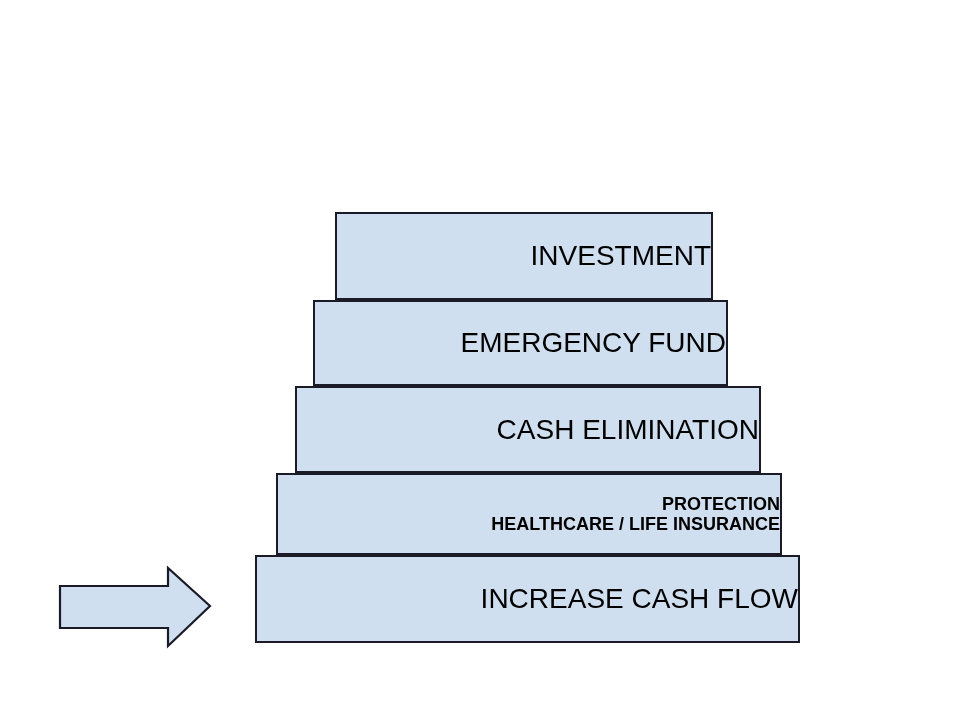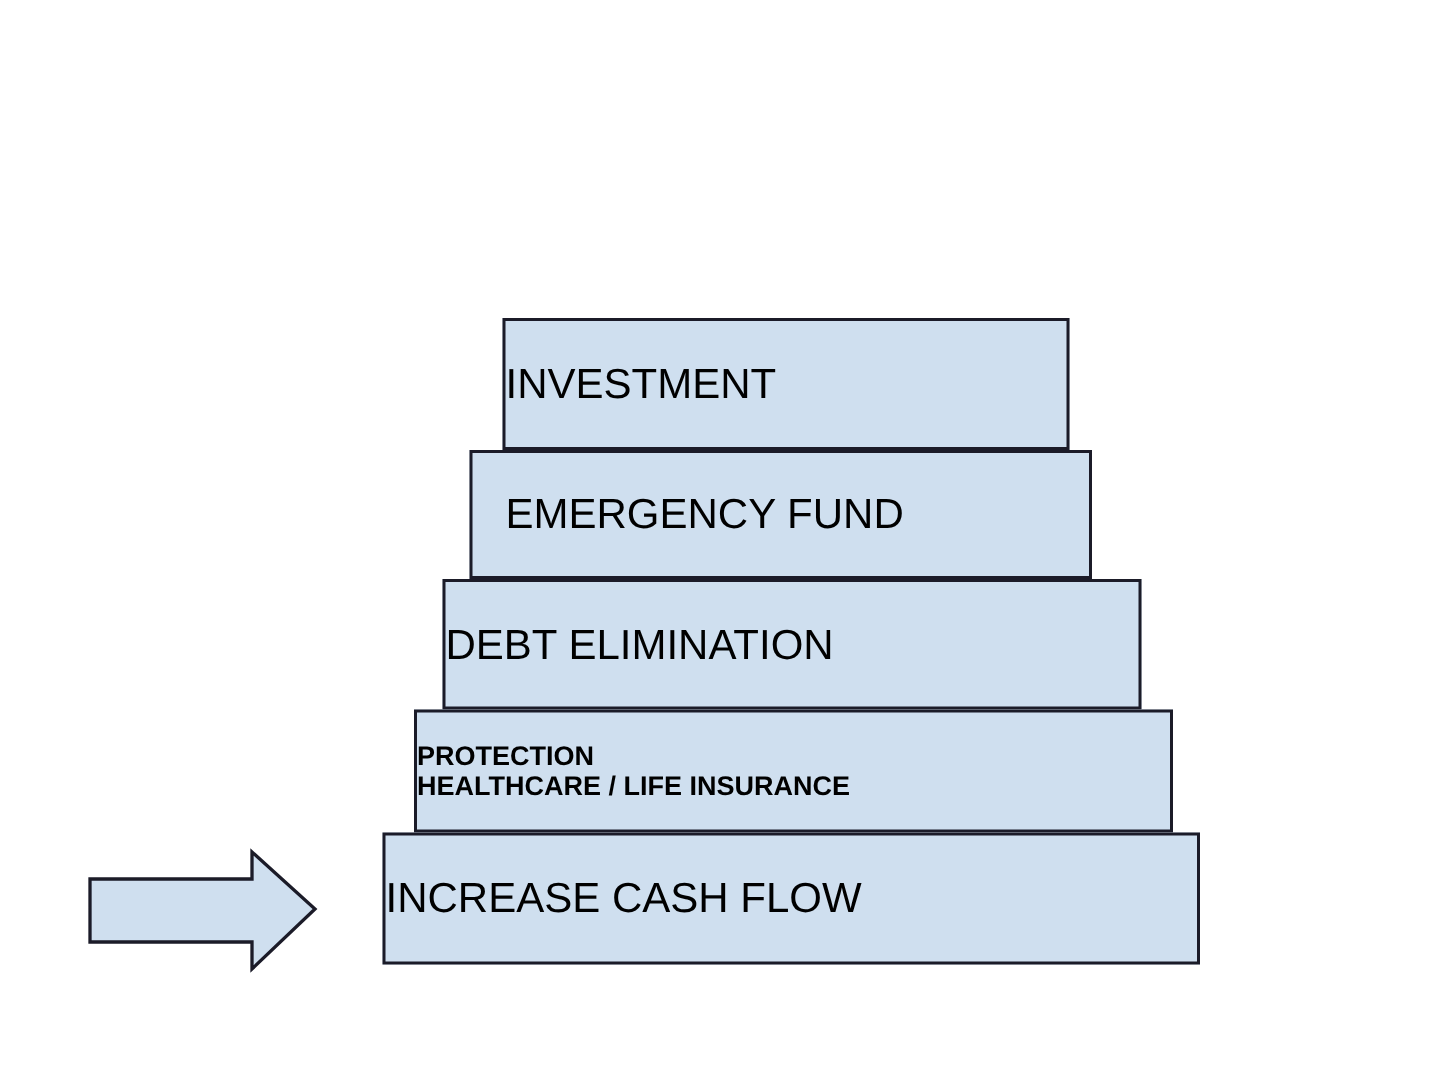--- a/index.html
+++ b/index.html
@@ -35,21 +35,21 @@
     text-align: center;
     color: #000000;
     line-height: 1.12;
     white-space: pre-line;
     user-select: none;
   }
 
   .tier-label {
     display: block;
     width: 100%;
-    text-align: left;
+    text-align: right;
   }
 
   
   #tier-investment {
     left: 335px;  top: 212px;  width: 378px;  height: 88px;
     font-size: 28px; font-weight: 400;
     z-index: 5;
   }
   #tier-emergency-fund {
     left: 313px;  top: 300px;  width: 415px;  height: 86px;
@@ -108,21 +108,21 @@
 
   <div class="tier" id="tier-investment">
     <span class="tier-label">INVESTMENT</span>
   </div>
 
   <div class="tier" id="tier-emergency-fund">
     <span class="tier-label">EMERGENCY FUND</span>
   </div>
 
   <div class="tier" id="tier-debt-elimination">
-    <span class="tier-label">DEBT ELIMINATION</span>
+    <span class="tier-label">CASH ELIMINATION</span>
   </div>
 
   <div class="tier" id="tier-protection">
     <span class="tier-label">PROTECTION
 HEALTHCARE / LIFE INSURANCE</span>
   </div>
 
   <div class="tier" id="tier-increase-cash-flow">
     <span class="tier-label">INCREASE CASH FLOW</span>
   </div>

